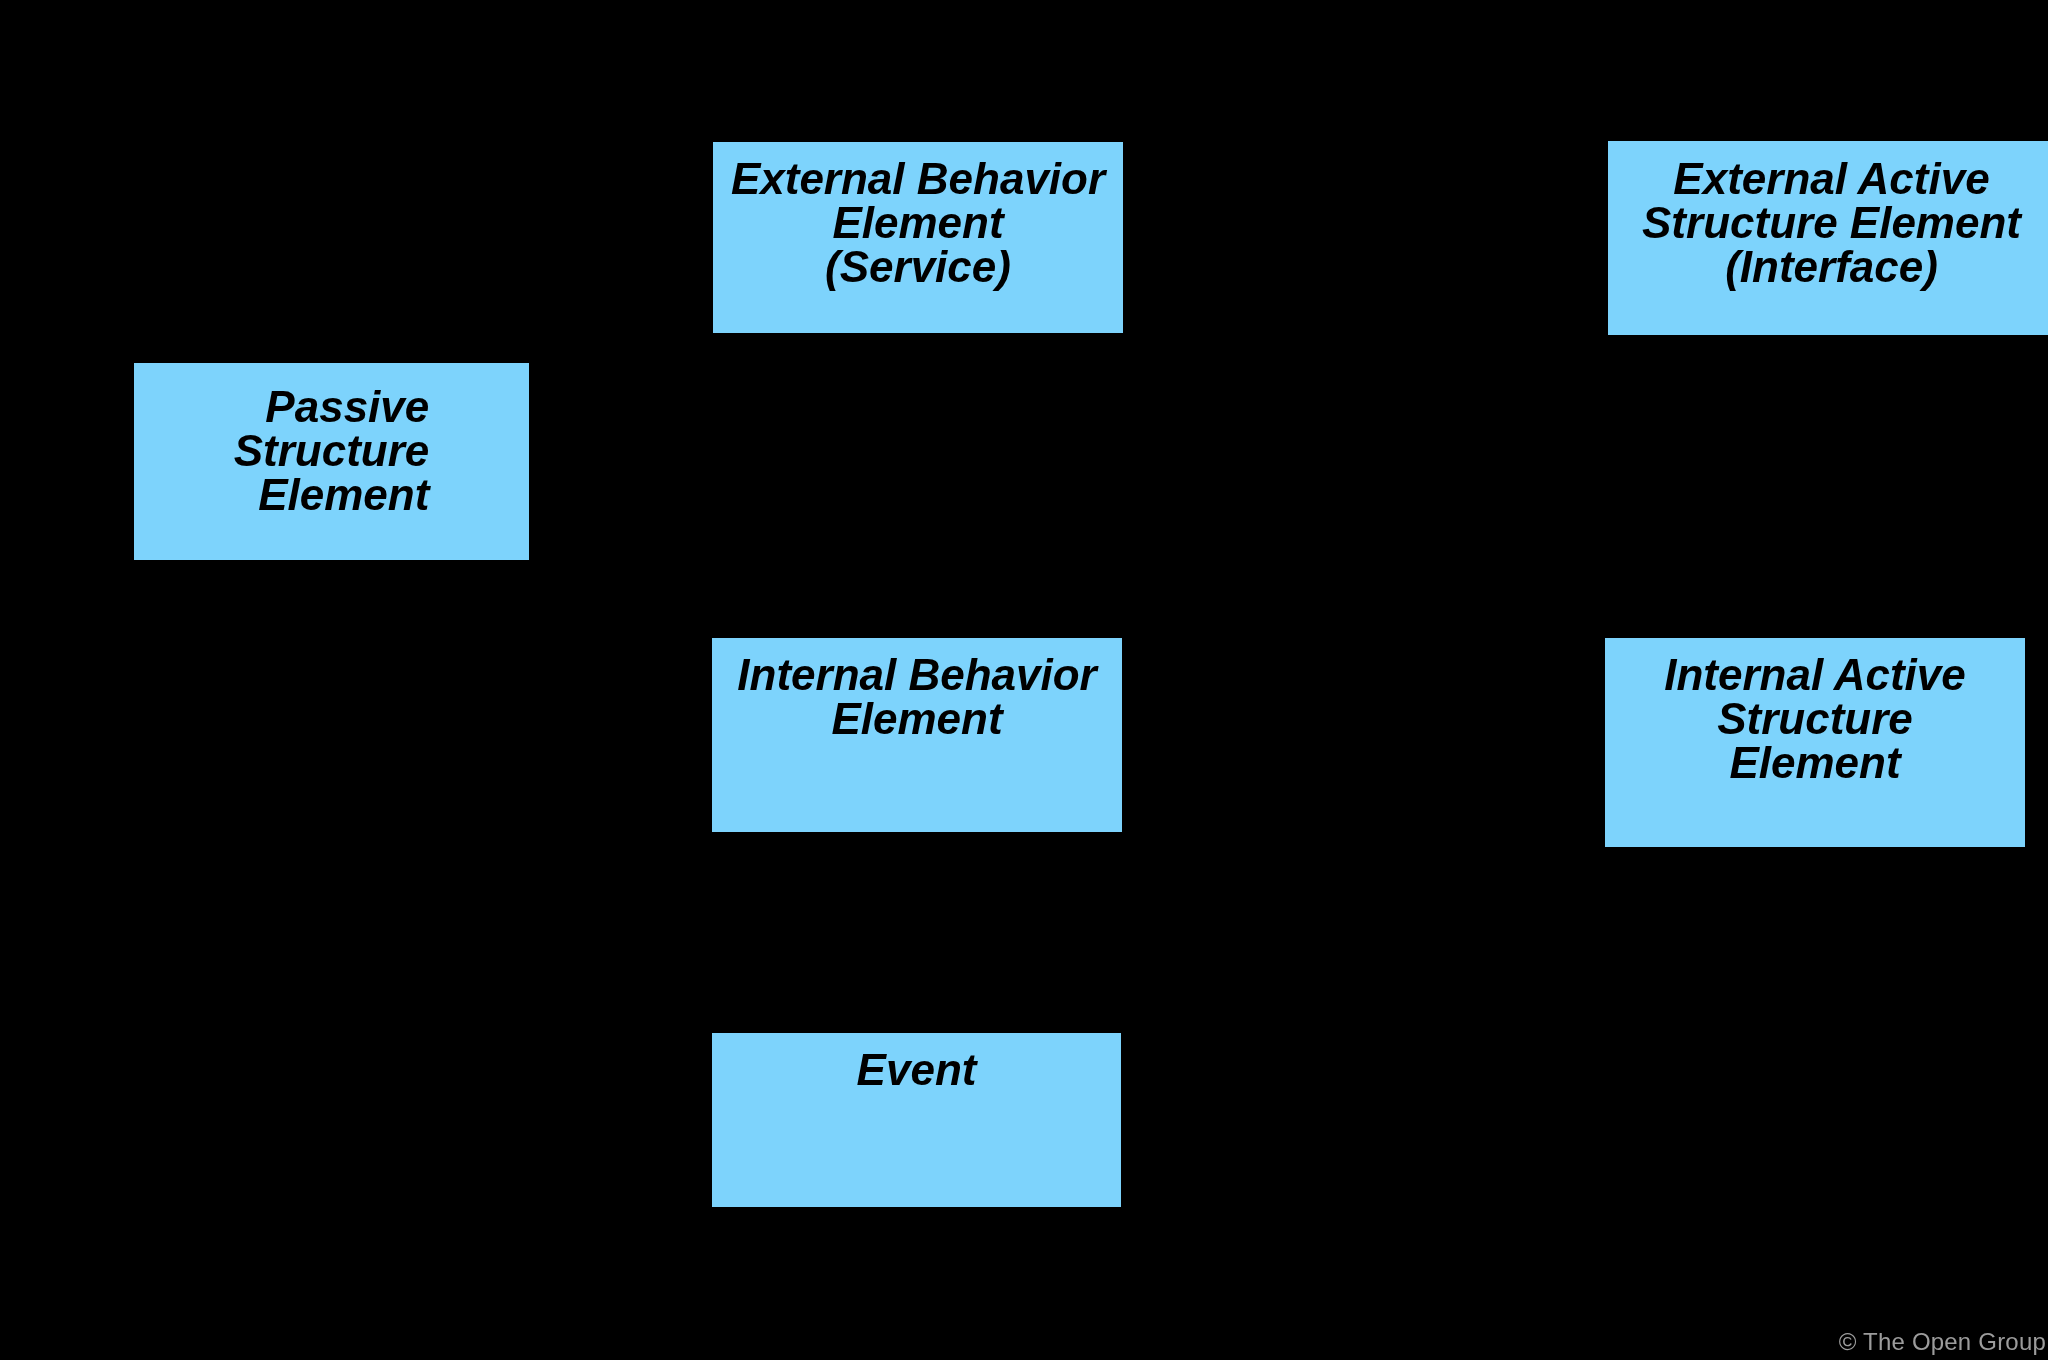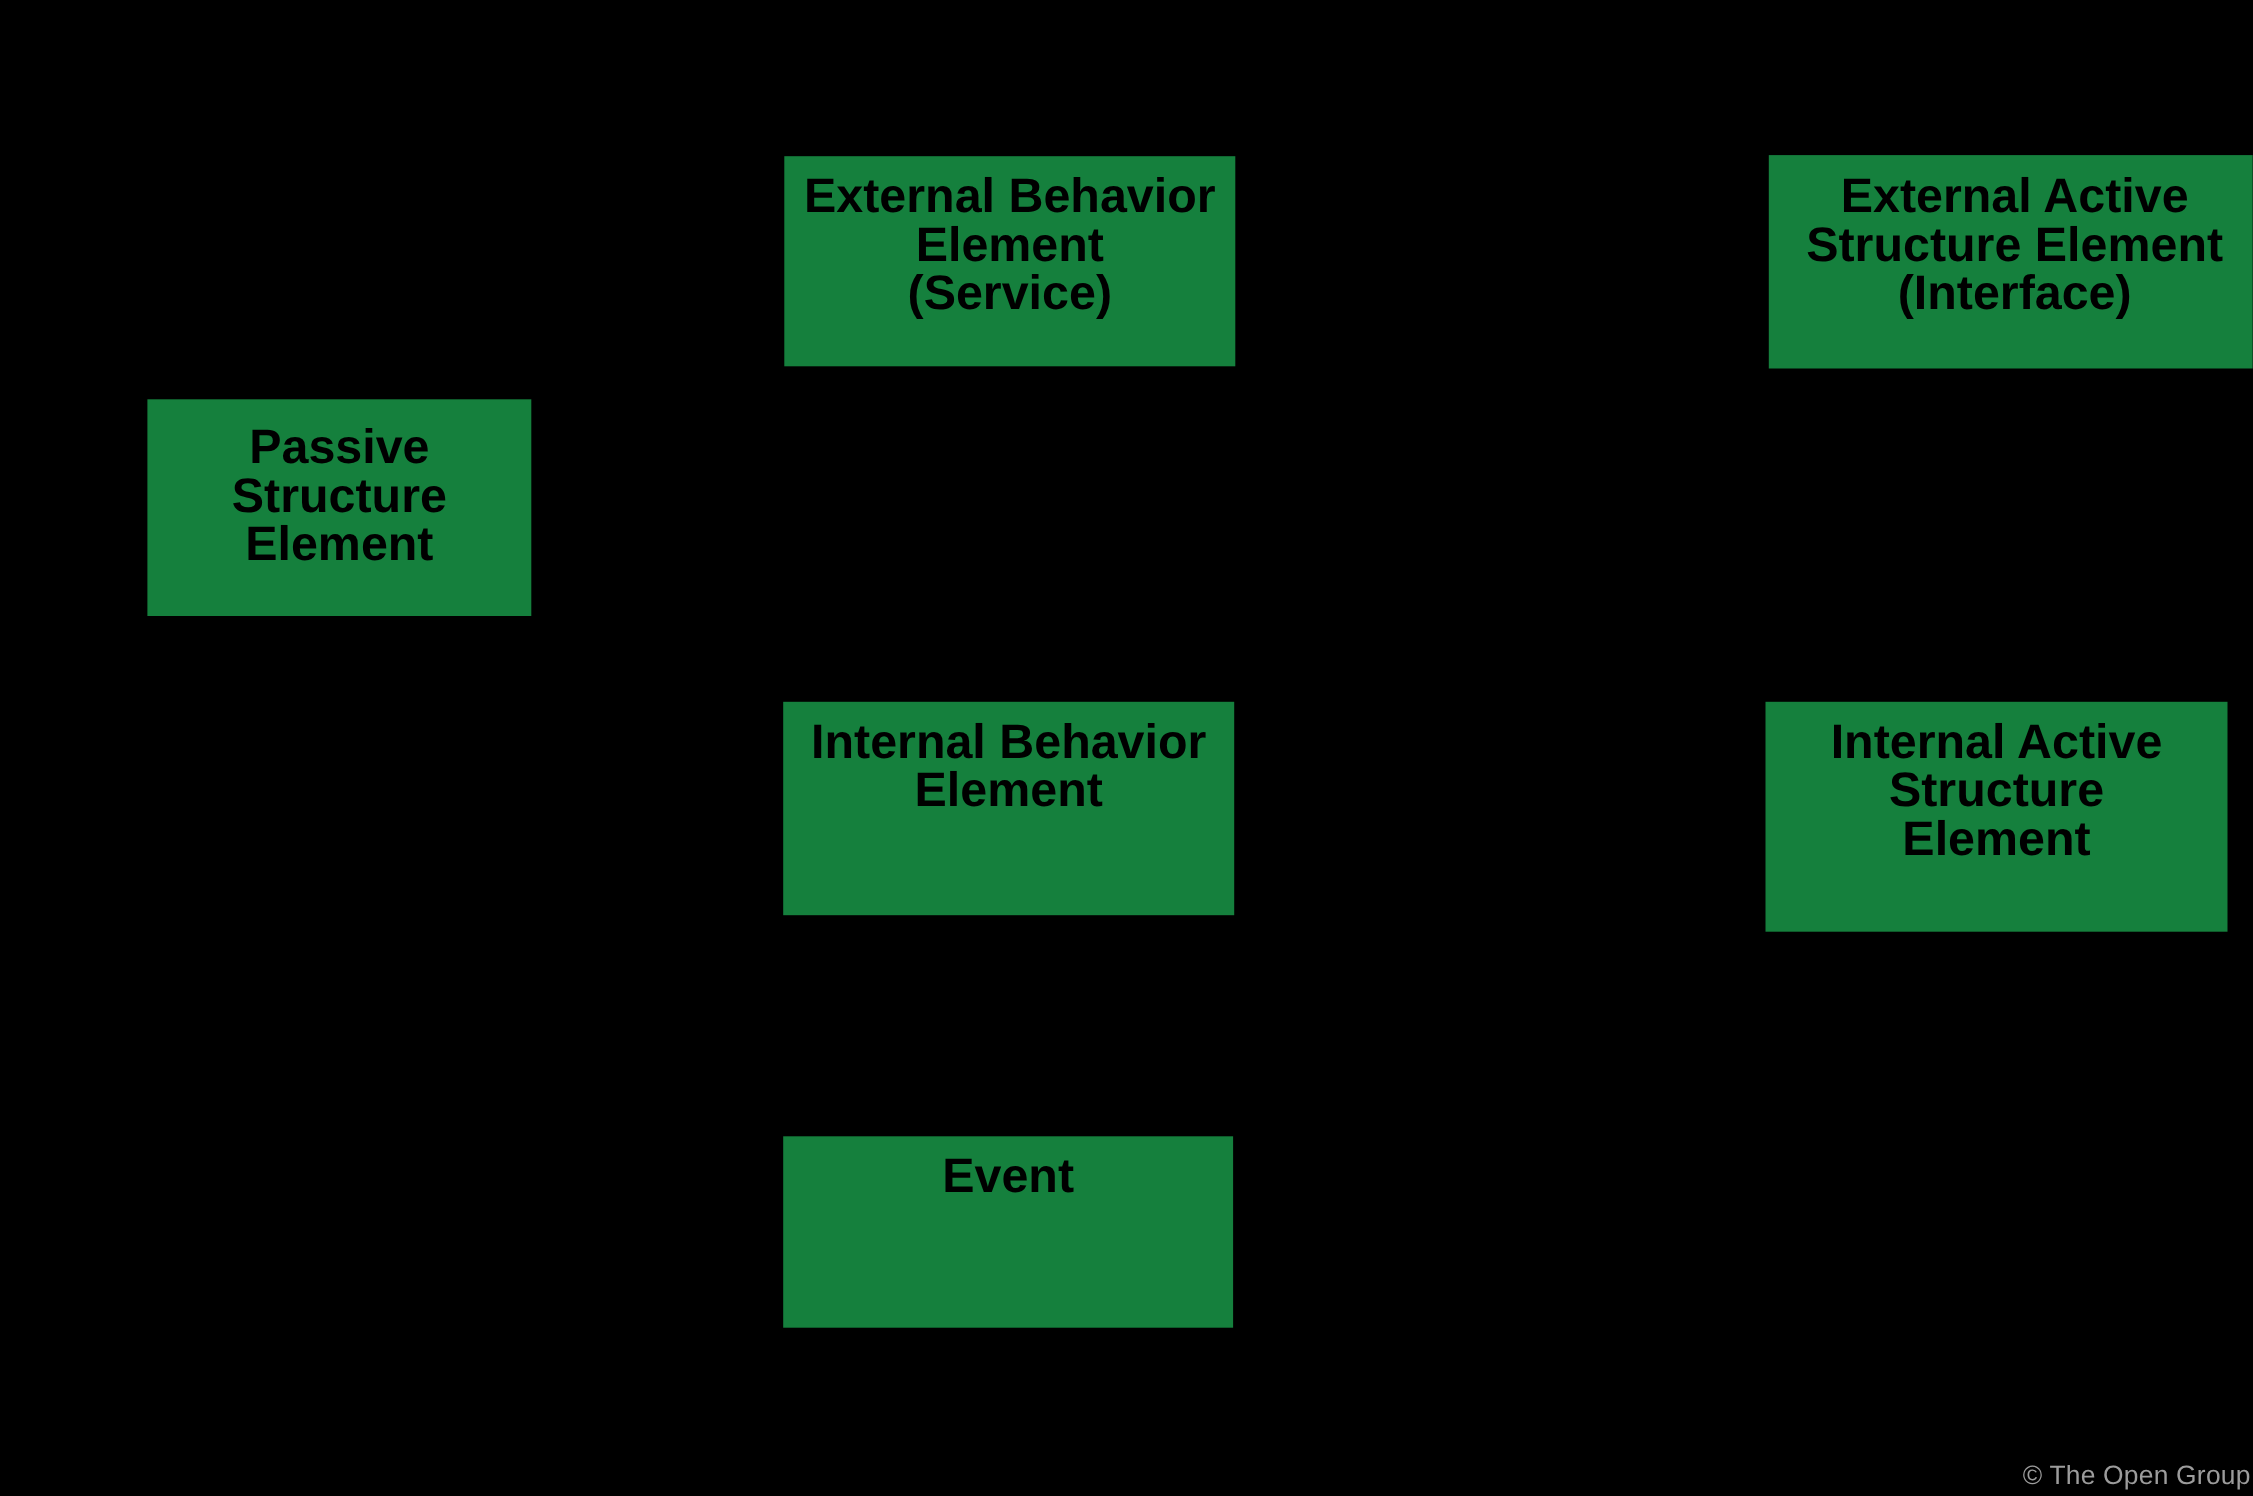--- a/index.html
+++ b/index.html
@@ -13,45 +13,46 @@
   }
   #canvas {
     position: relative;
     width: 2048px;
     height: 1360px;
     background: #000000;
     overflow: hidden;
   }
   .node {
     position: absolute;
-    background: #15803d;
+    background: #7dd3fc;
     color: #000000;
     font-family: "Liberation Sans", sans-serif;
     font-weight: bold;
+    font-style: italic;
     font-size: 44px;
     line-height: 1.0;
     text-align: center;
     box-sizing: border-box;
     overflow: hidden;
     white-space: nowrap;
   }
   .node .lines {
     position: absolute;
     left: 50%;
     transform: translateX(-50%);
     width: max-content;
   }
   .node .line {
     display: block;
     white-space: nowrap;
   }
 
   
   #node-passive-structure {
-    left: 134px;  top: 363px;  width: 349px;  height: 197px;
+    left: 134px;  top: 363px;  width: 395px;  height: 197px; text-align: right;
   }
   #node-passive-structure .lines { top: 22px; }
 
   #node-external-behavior {
     left: 713px;  top: 142px;  width: 410px;  height: 191px;
   }
   #node-external-behavior .lines { top: 15px; }
 
   #node-external-active-structure {
     left: 1580px; top: 141px;  width: 447px;  height: 194px; margin-left: 28px;

